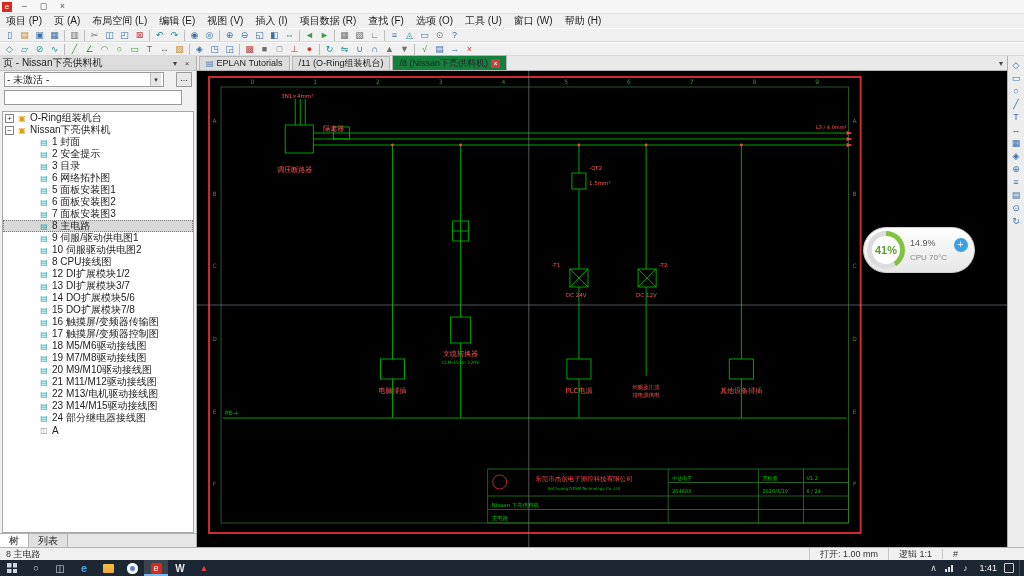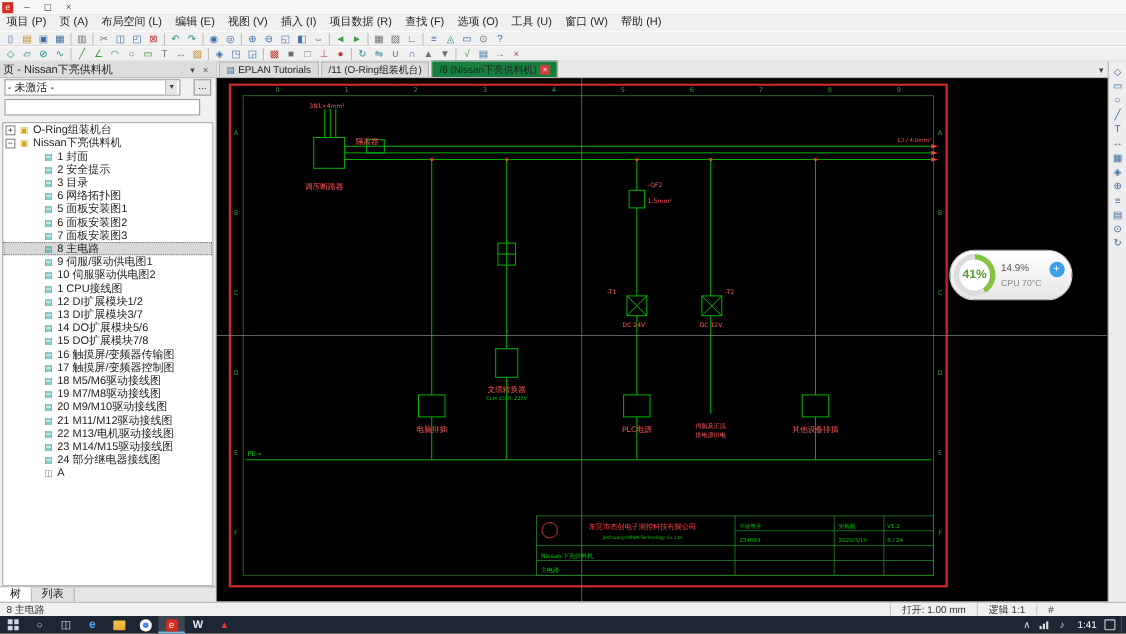--- a/index.html
+++ b/index.html
@@ -297,21 +297,21 @@
 
         <div class="tree-item page-row" style="padding-left: 24px;">
           <span class="exp"></span>
           <span class="ticon">▤</span>
           <span class="tlabel">10 伺服驱动供电图2</span>
         </div>
 
         <div class="tree-item page-row" style="padding-left: 24px;">
           <span class="exp"></span>
           <span class="ticon">▤</span>
-          <span class="tlabel">1 CPU接线图</span>
+          <span class="tlabel">8 CPU接线图</span>
         </div>
 
         <div class="tree-item page-row" style="padding-left: 24px;">
           <span class="exp"></span>
           <span class="ticon">▤</span>
           <span class="tlabel">12 DI扩展模块1/2</span>
         </div>
 
         <div class="tree-item page-row" style="padding-left: 24px;">
           <span class="exp"></span>

